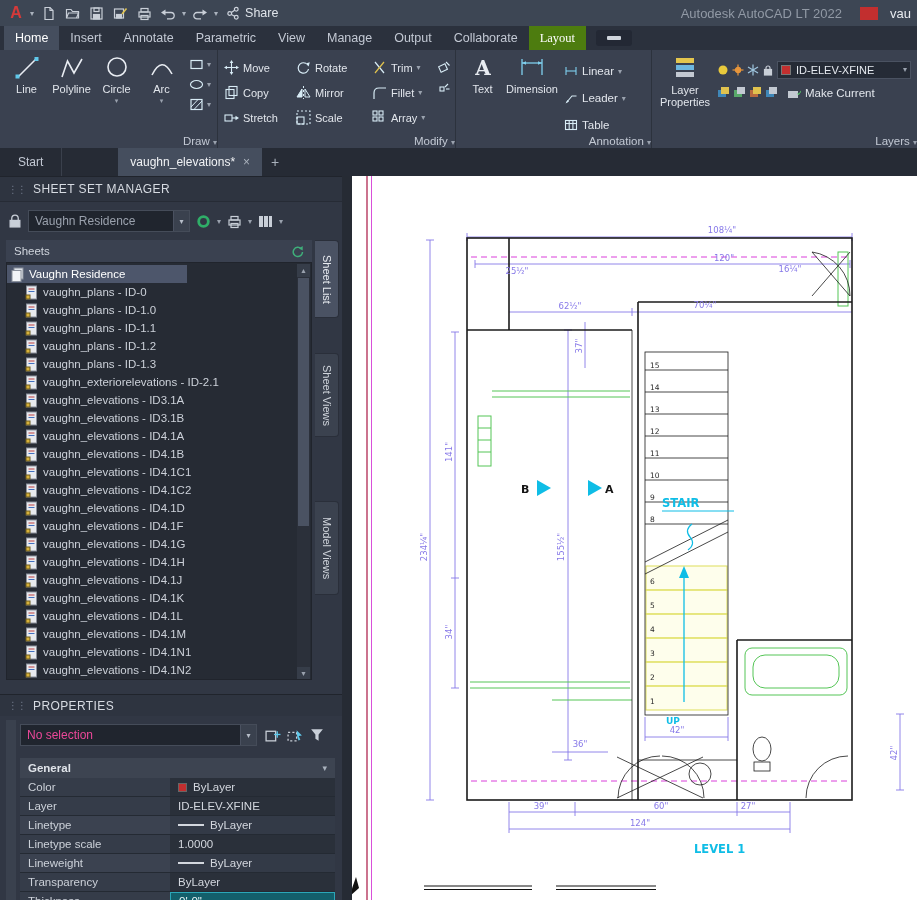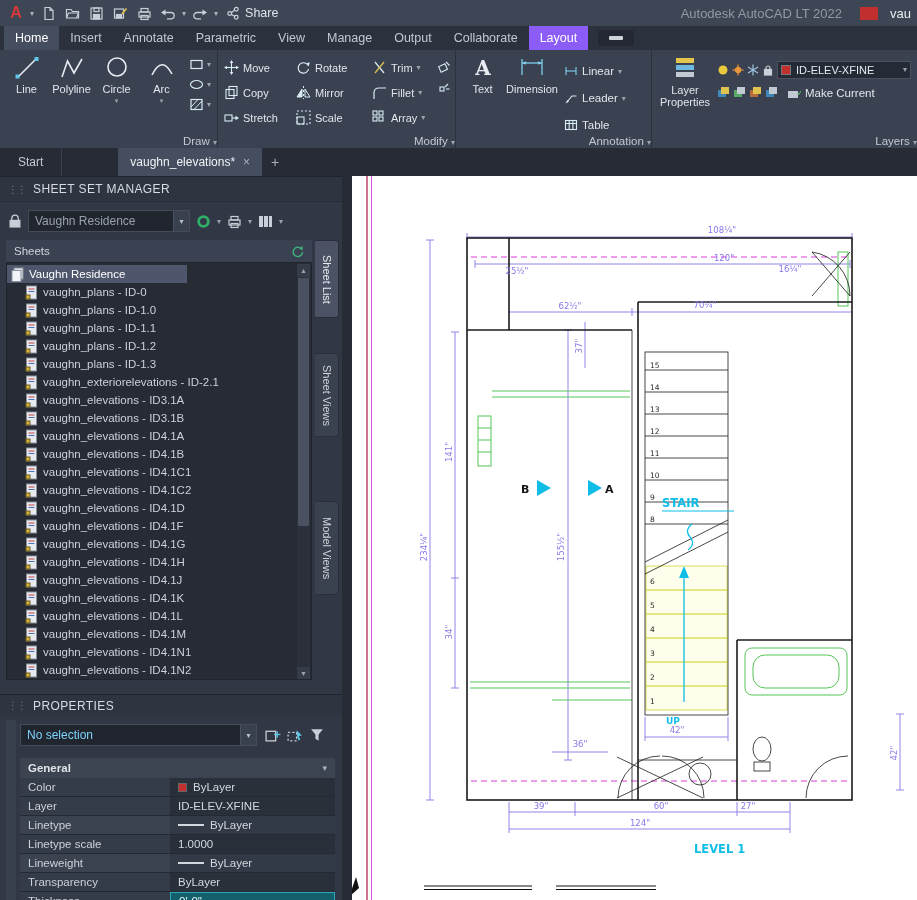--- a/index.html
+++ b/index.html
@@ -18,21 +18,21 @@
   .tb-spacer{flex:1;}
   .app-title{color:#9199a5;font-size:13px;}
   .red-badge{width:18px;height:13px;background:#c22f2f;margin-left:14px;}
   .doc-frag{color:#e8ebf0;font-size:13px;margin-left:8px;white-space:nowrap;}
 
   
   .ribbon-tabs{position:absolute;left:0;top:26px;width:917px;height:24px;background:#2b313d;
                display:flex;align-items:flex-end;padding-left:4px;}
   .rtab{padding:0 11px;line-height:24px;font-size:12.5px;color:#c3c9d4;cursor:default;}
   .rtab.home{background:#454e5e;color:#ffffff;}
-  .rtab.active{background:#8b5cf6;color:#ffffff;}
+  .rtab.active{background:#4d7c0f;color:#ffffff;font-family:Liberation Serif, serif;}
   .mini-box{width:36px;height:16px;background:#232834;border-radius:3px;align-self:center;margin-left:10px;
             display:flex;align-items:center;justify-content:center;}
   .mini-box i{display:block;width:14px;height:4px;background:#cfd4dc;border-radius:1px;}
 
   
   .ribbon-body{position:absolute;left:0;top:50px;width:917px;height:98px;background:#3a4150;display:flex;}
   .panel{position:relative;height:100%;border-right:1px solid #2c323d;}
   .panel-label{position:absolute;bottom:1px;left:0;width:100%;text-align:right;font-size:11.5px;color:#c3c9d4;}
   .panel-label .pc{font-size:8px;color:#9aa2ae;}
   .panel-row{display:flex;padding:5px 2px 0 5px;gap:2px;}
@@ -90,21 +90,21 @@
   .side-tabs{position:absolute;left:312px;top:64px;width:30px;height:560px;}
   .vtab{position:absolute;left:3px;width:24px;background:#3b424f;border:1px solid #2a2f3a;border-left:none;
         border-radius:0 4px 4px 0;display:flex;align-items:center;justify-content:center;
         writing-mode:vertical-rl;font-size:11px;color:#cfd4db;}
   .vtab.active{background:#4a5263;color:#e8ebf0;}
 
   .props-header{position:absolute;left:0;top:518px;width:342px;height:22px;display:flex;align-items:center;gap:7px;
                 padding-left:8px;background:#2e3440;border-top:1px solid #20242c;}
   .props-toolbar{position:absolute;left:20px;top:544px;width:315px;height:30px;display:flex;align-items:center;gap:8px;}
   .props-combo{width:237px;}
-  .props-combo .ct{color:#7dd3fc;}
+  .props-combo .ct{color:#ec4899;}
   .ptool{display:flex;gap:6px;}
   .props-gutter{position:absolute;left:6px;top:544px;width:10px;height:180px;background:#3a414e;}
   .general-bar{position:absolute;left:20px;top:582px;width:315px;height:20px;background:#3d4451;
                display:flex;align-items:center;padding:0 8px;font-size:11.5px;color:#e0e4ea;font-weight:bold;}
   .general-bar .sp{flex:1;}
   .general-bar .gc{font-weight:normal;color:#aab2bd;font-size:9px;}
   #props-grid{position:absolute;left:20px;top:602px;width:315px;height:122px;overflow:hidden;}
   .prow{display:flex;height:19px;border-bottom:1px solid #242a33;}
   .plabel{width:150px;background:#353c49;color:#ccd1d9;font-size:11.5px;display:flex;align-items:center;padding-left:8px;}
   .pvalue{flex:1;background:#2a303a;color:#d3d7de;font-size:11.5px;display:flex;align-items:center;gap:6px;padding-left:8px;}

